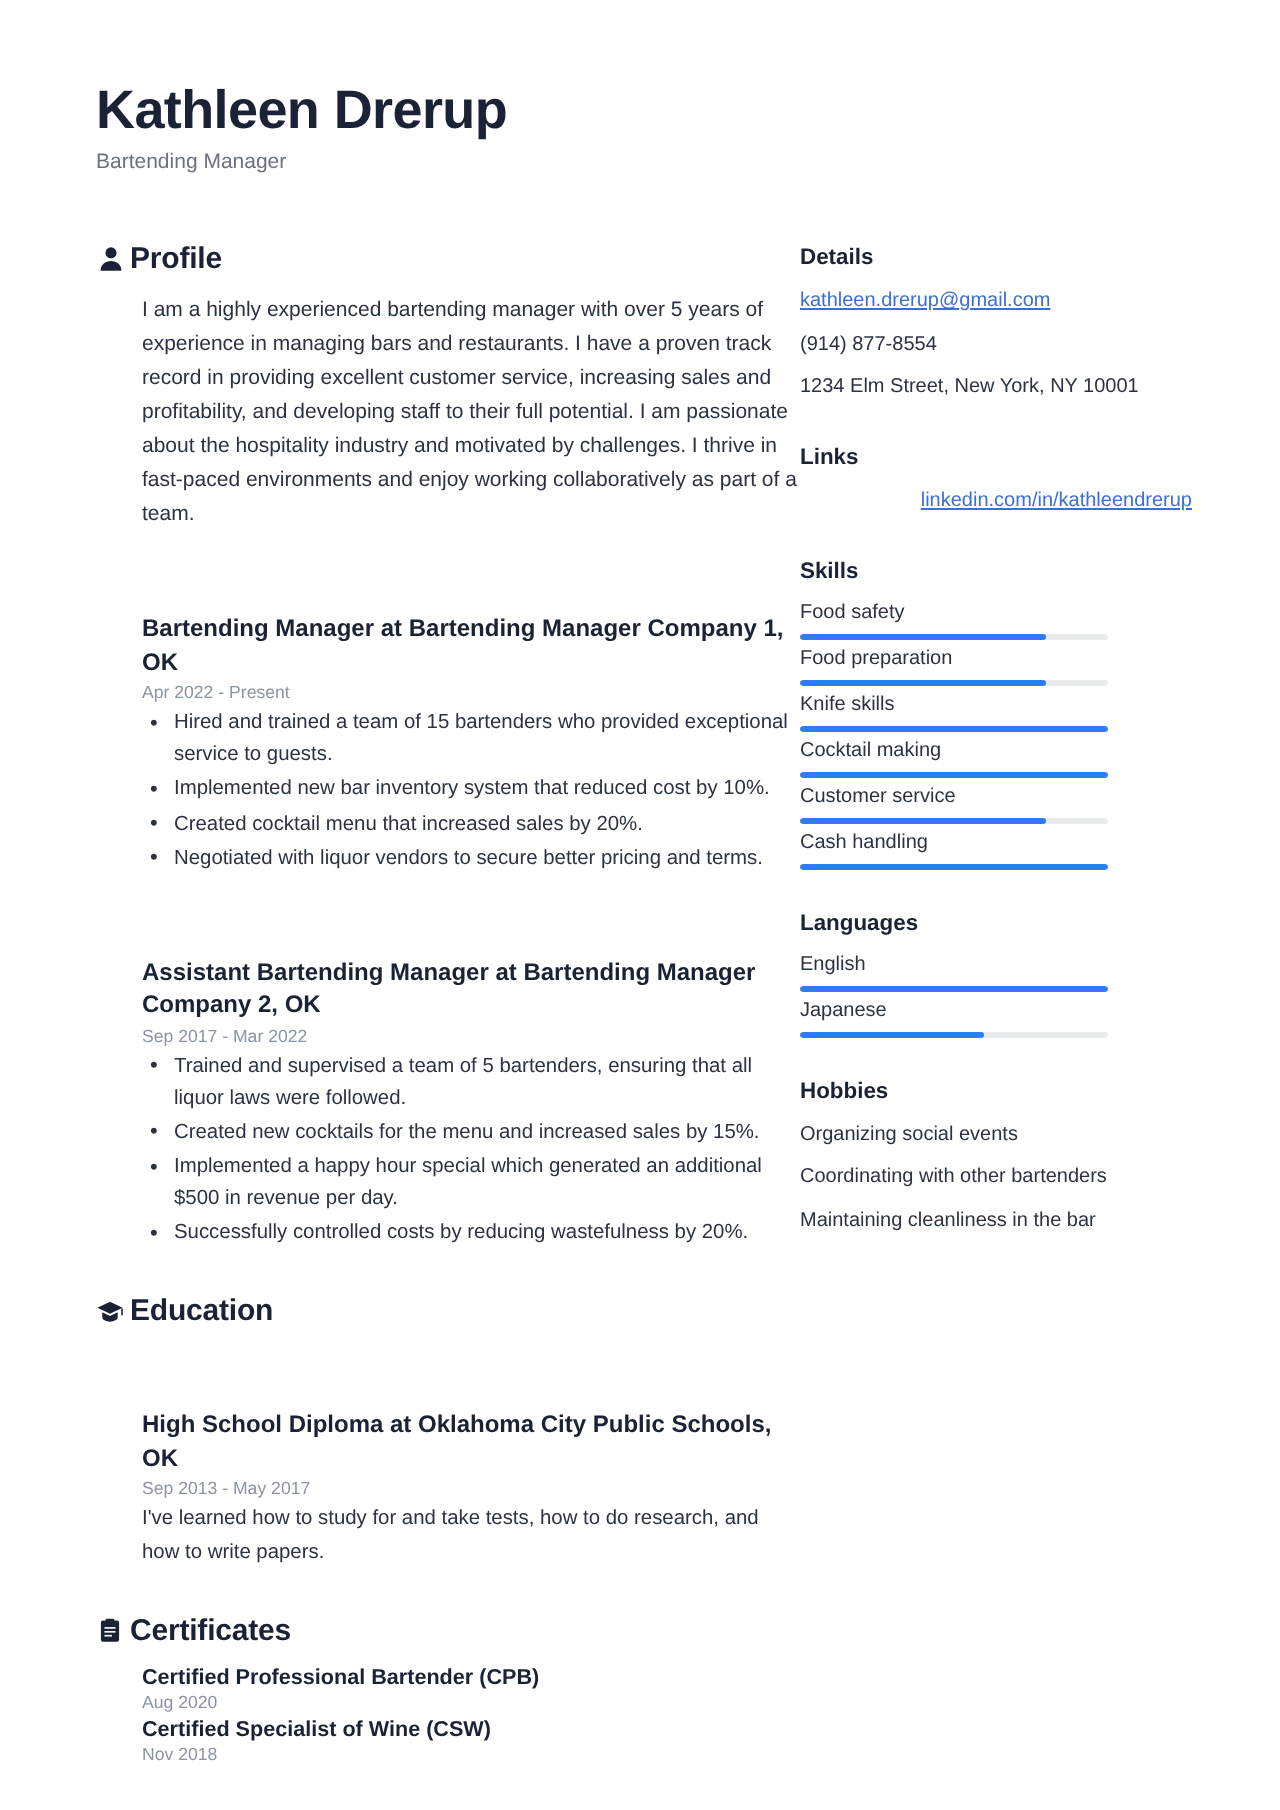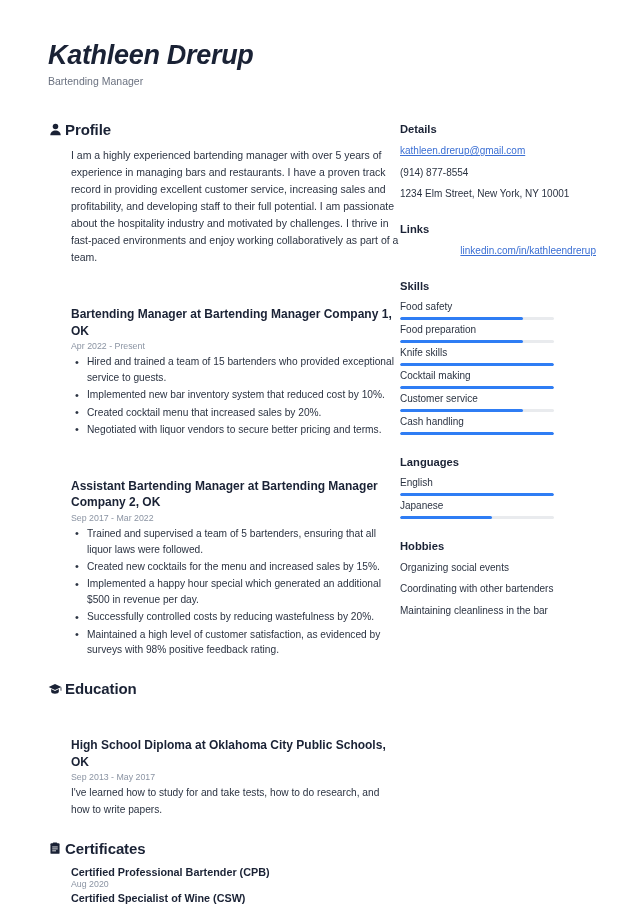--- a/index.html
+++ b/index.html
@@ -19,21 +19,20 @@
   }
 
   
   .header { margin-bottom: 34px; }
   .name {
     font-size: 27px;
     font-weight: bold;
     color: #1a2235;
     letter-spacing: -0.3px;
     line-height: 1.15;
-    font-style: italic;
   }
   .job-title {
     font-size: 10.5px;
     color: #6b7280;
     margin-top: 4px;
   }
 
   
   .body-cols {
     display: flex;
@@ -233,21 +232,20 @@
           </div>
 
           <div class="entry">
             <div class="entry-title">Assistant Bartending Manager at Bartending Manager Company 2, OK</div>
             <div class="entry-date">Sep 2017 - Mar 2022</div>
             <ul class="bullets">
               <li>Trained and supervised a team of 5 bartenders, ensuring that all liquor laws were followed.</li>
               <li>Created new cocktails for the menu and increased sales by 15%.</li>
               <li>Implemented a happy hour special which generated an additional $500 in revenue per day.</li>
               <li>Successfully controlled costs by reducing wastefulness by 20%.</li>
-              <li>Maintained a high level of customer satisfaction, as evidenced by surveys with 98% positive feedback rating.</li>
             </ul>
           </div>
 
         </div>
       </div>
 
       <div class="section">
         <div class="section-head">
           <span class="sec-icon">
             <svg width="14" height="14" viewBox="0 0 16 16" fill="currentColor">

